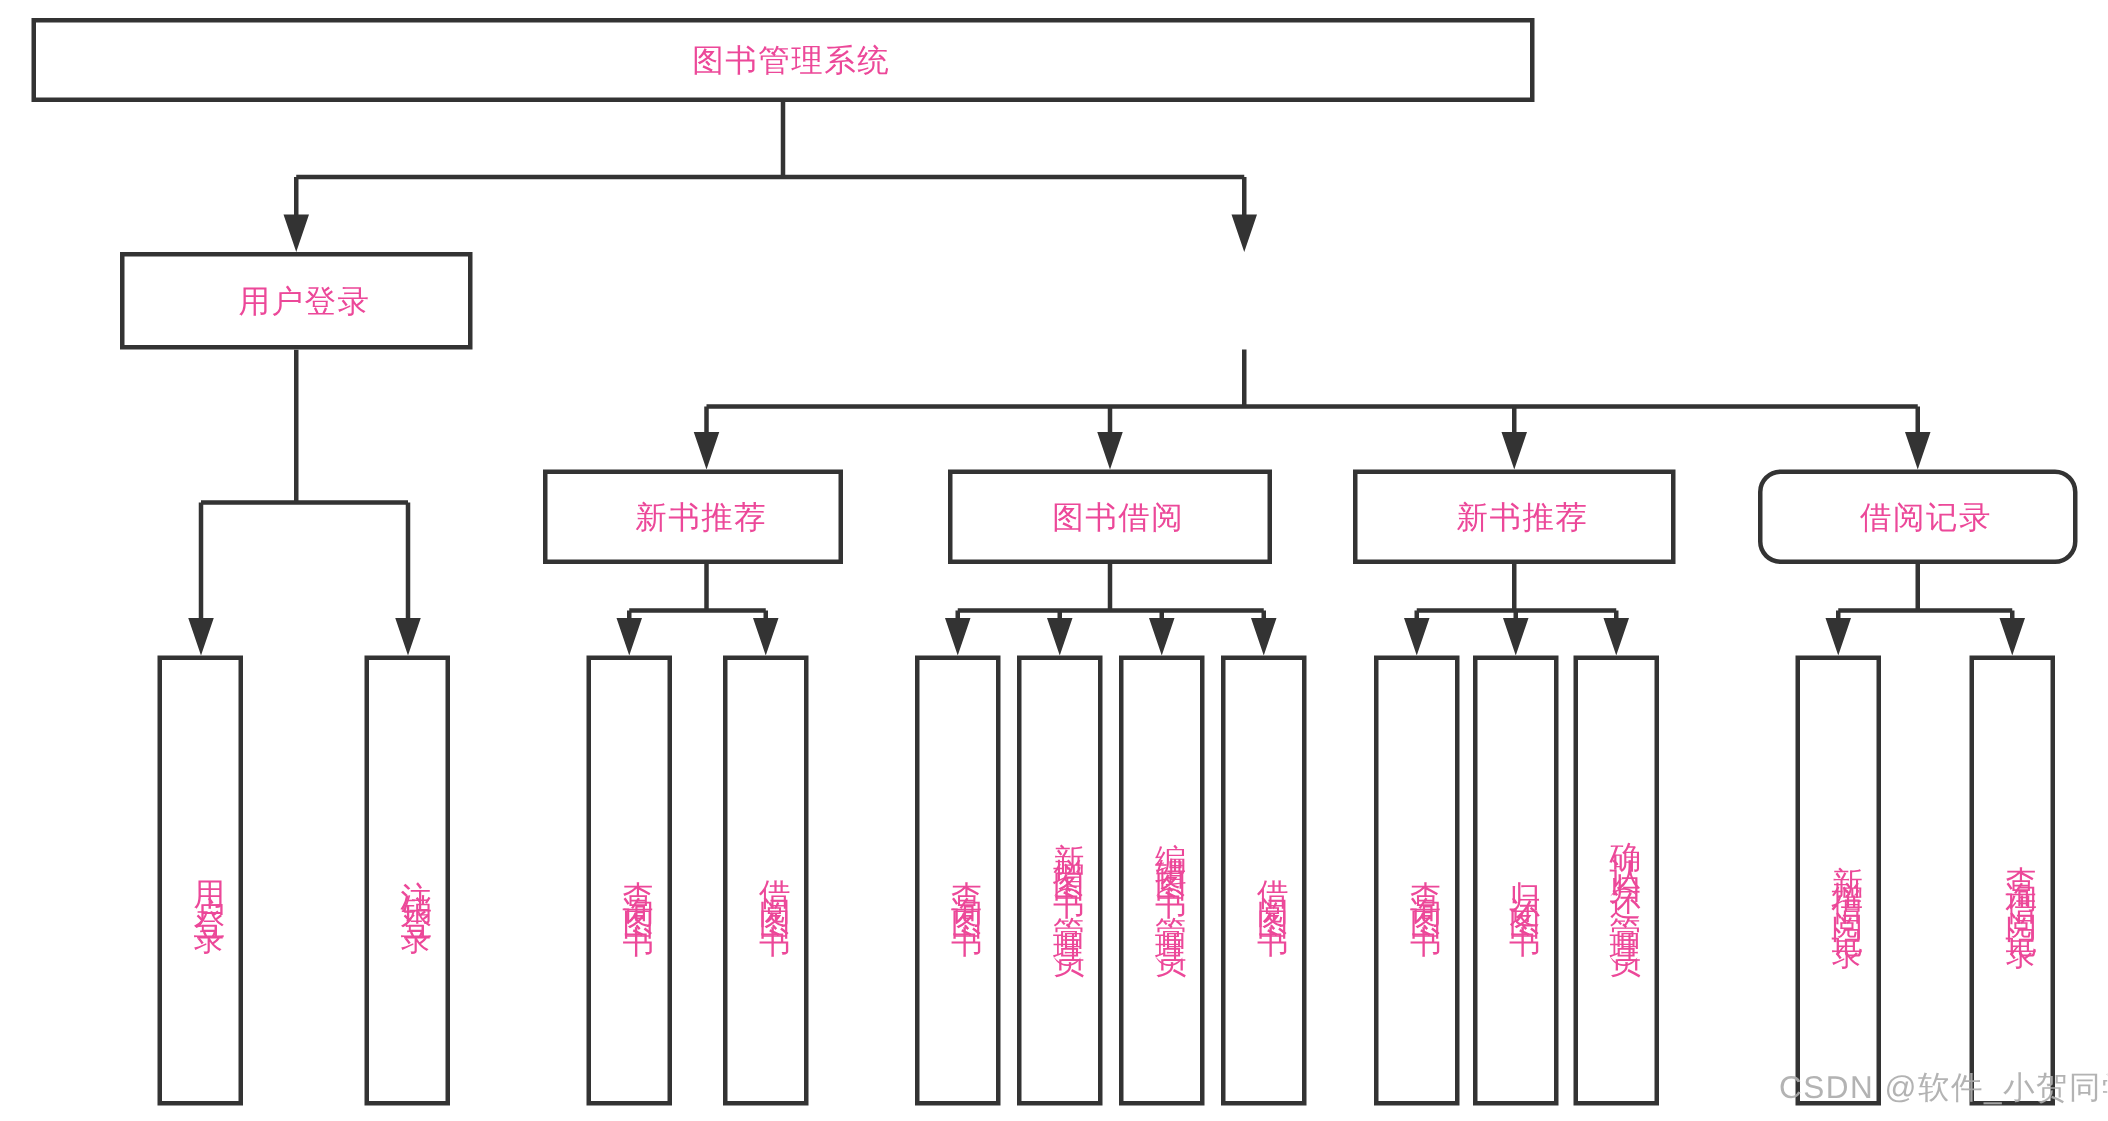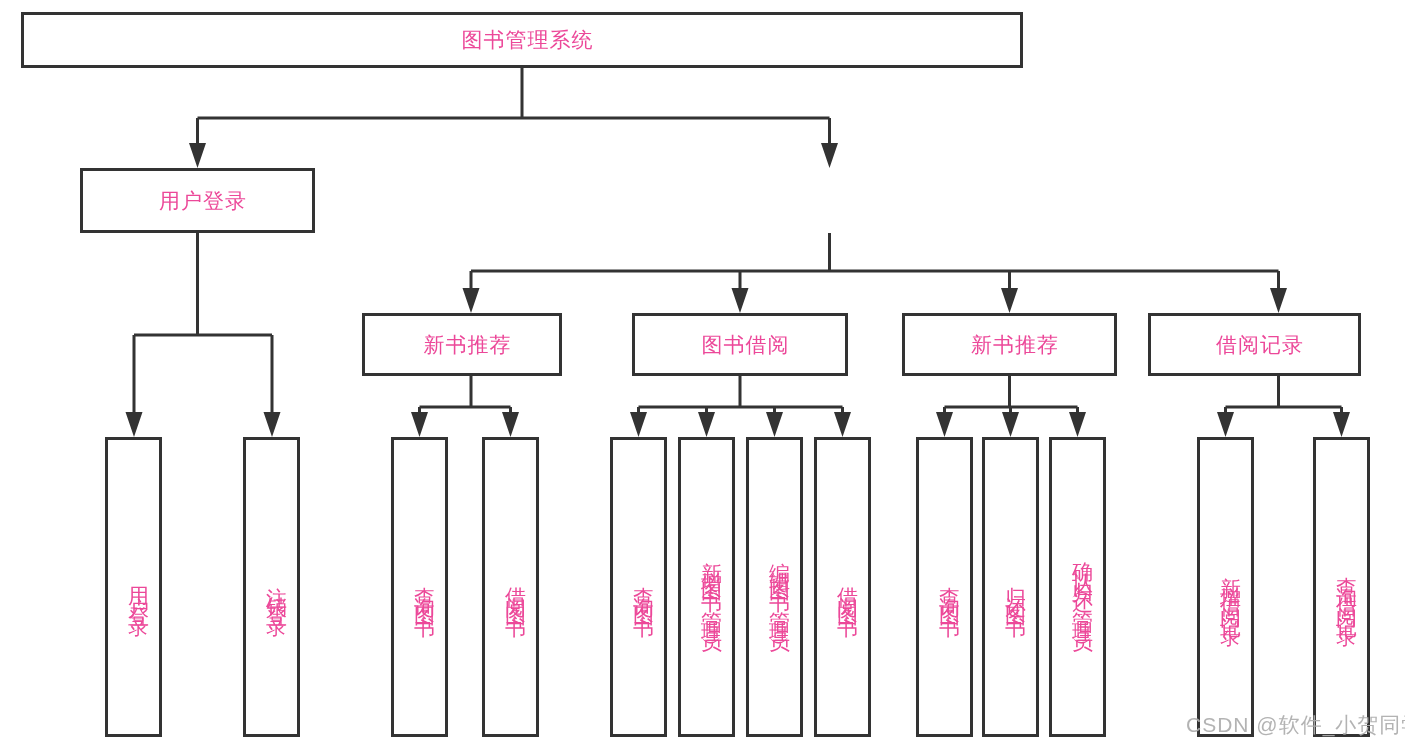--- a/index.html
+++ b/index.html
@@ -119,21 +119,21 @@
          M1333 412 h17 L1341.5 437 Z"></path>
   </svg>
 
   <div class="box h" style="left:21px; top:12px; width:1002px; height:56px;">图书管理系统</div>
 
   <div class="box h" style="left:80px; top:168px; width:235px; height:65px;">用户登录</div>
 
   <div class="box h" style="left:362px; top:313px; width:200px; height:63px;">新书推荐</div>
   <div class="box h" style="left:632px; top:313px; width:216px; height:63px;">图书借阅</div>
   <div class="box h" style="left:902px; top:313px; width:215px; height:63px;">新书推荐</div>
-  <div class="box h" style="left:1148px; top:313px; width:213px; height:63px;">借阅记录</div>
+  <div class="box h" style="left:1172px; top:313px; width:213px; height:63px;border-radius:15px;">借阅记录</div>
 
   <div class="box v" style="left:105px; top:437px; width:57px; height:300px;">用户登录</div>
   <div class="box v" style="left:243px; top:437px; width:57px; height:300px;">注销登录</div>
 
   <div class="box v" style="left:391px; top:437px; width:57px; height:300px;">查询图书</div>
   <div class="box v" style="left:482px; top:437px; width:57px; height:300px;">借阅图书</div>
 
   <div class="box v" style="left:610px; top:437px; width:57px; height:300px;">查询图书</div>
   <div class="box v" style="left:678px; top:437px; width:57px; height:300px;">新增图书（管理员）</div>
   <div class="box v" style="left:746px; top:437px; width:57px; height:300px;">编辑图书（管理员）</div>

